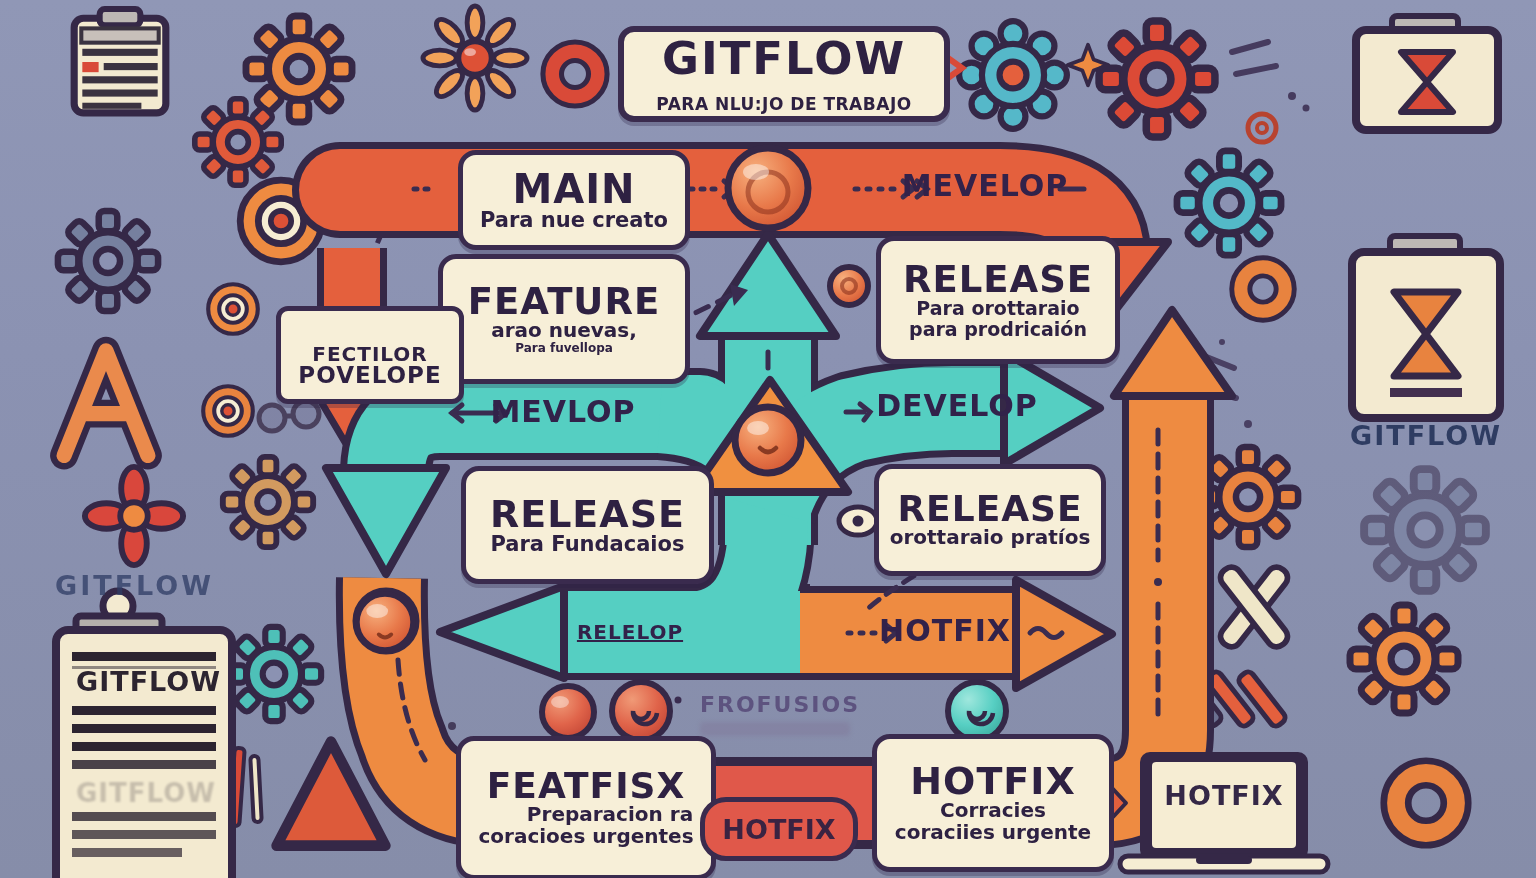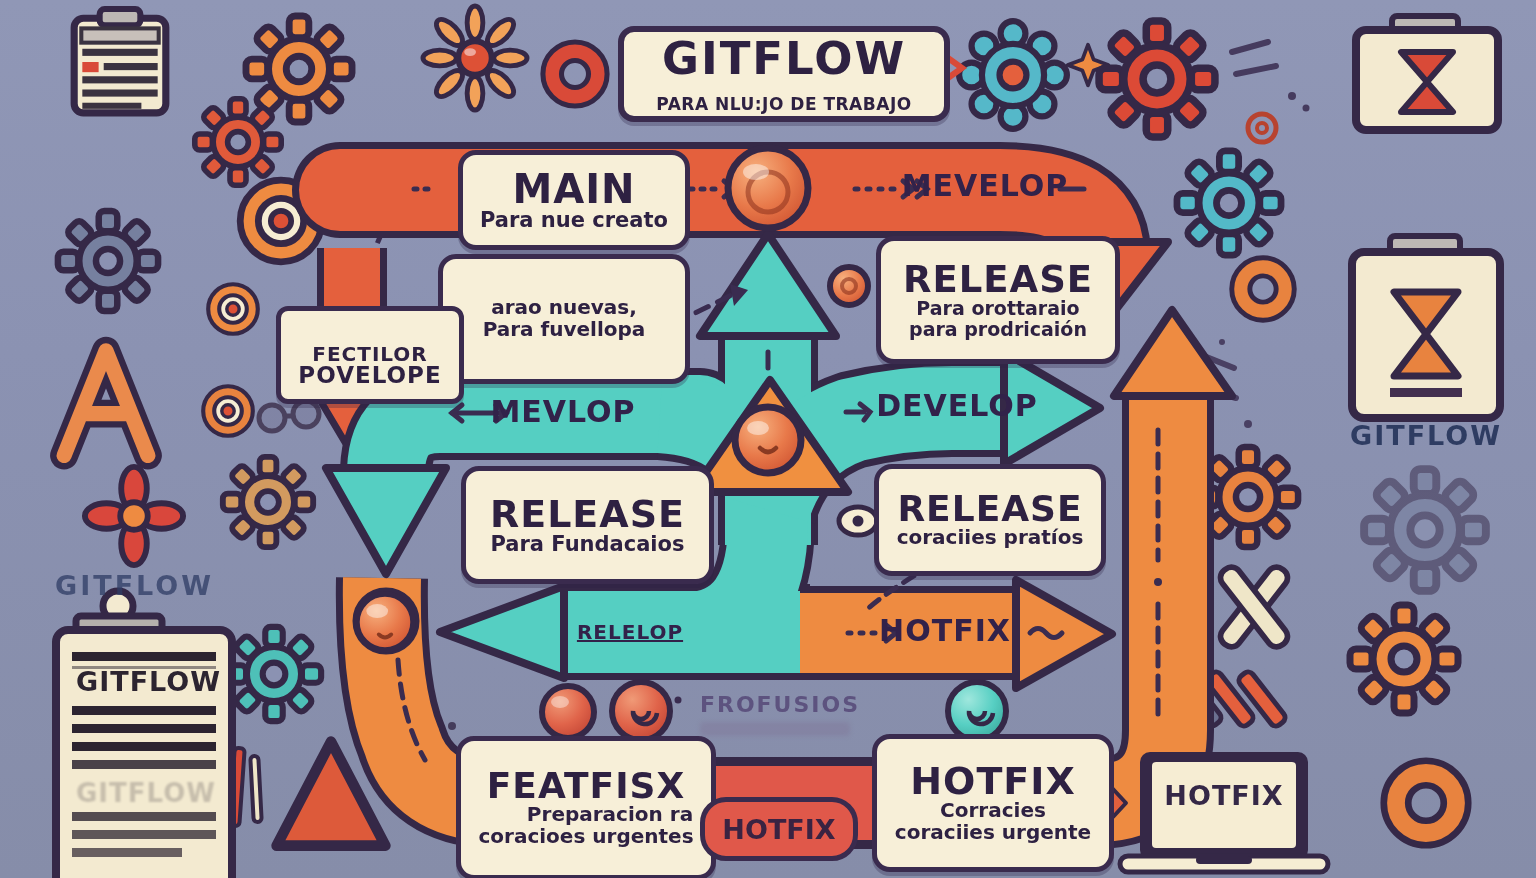--- a/index.html
+++ b/index.html
@@ -373,43 +373,44 @@
   <div class="t" style="font-size:45px;letter-spacing:2px;">GITFLOW</div>
   <div class="t" style="font-size:17px;letter-spacing:.5px;margin-top:15px;">PARA NLU:JO DE TRABAJO</div>
 </div>
 
 <div class="box" style="left:458px;top:150px;width:222px;height:90px;">
   <div class="t" style="font-size:40px;">MAIN</div>
   <div class="s" style="font-size:21px;">Para nue creato</div>
 </div>
 
 <div class="box" style="left:438px;top:254px;width:242px;height:120px;">
+  <div class="t" style="font-size:37px;">FEATURE</div>
   <div class="s" style="font-size:20px;">arao nuevas,</div>
-  <div class="s" style="font-size:20px;">Para fuvellopa</div>
+  <div class="s" style="font-size:12px;">Para fuvellopa</div>
 </div>
 
 <div class="box" style="left:876px;top:236px;width:234px;height:118px;">
   <div class="t" style="font-size:37px;">RELEASE</div>
   <div class="s" style="font-size:19px;">Para orottaraio</div>
   <div class="s" style="font-size:19px;">para prodricaión</div>
 </div>
 
 <div class="box" style="left:276px;top:306px;width:178px;height:88px;border-radius:12px;">
   <div class="t" style="font-size:20px;margin-top:21px;">FECTILOR</div>
   <div class="t" style="font-size:23px;">POVELOPE</div>
 </div>
 
 <div class="box" style="left:461px;top:466px;width:243px;height:108px;">
   <div class="t" style="font-size:38px;">RELEASE</div>
   <div class="s" style="font-size:21px;">Para Fundacaios</div>
 </div>
 
 <div class="box" style="left:874px;top:464px;width:222px;height:102px;">
   <div class="t" style="font-size:36px;">RELEASE</div>
-  <div class="s" style="font-size:20px;">coraciies pratíos</div>
+  <div class="s" style="font-size:20px;">orottaraio pratíos</div>
 </div>
 
 <div class="box" style="left:456px;top:736px;width:250px;height:134px;">
   <div class="t" style="font-size:36px;">FEATFISX</div>
   <div class="s" style="font-size:20px;margin-left:48px;">Preparacion ra</div>
   <div class="s" style="font-size:20px;">coracioes urgentes</div>
 </div>
 
 <div class="box" style="left:872px;top:734px;width:232px;height:128px;">
   <div class="t" style="font-size:38px;">HOTFIX</div>

